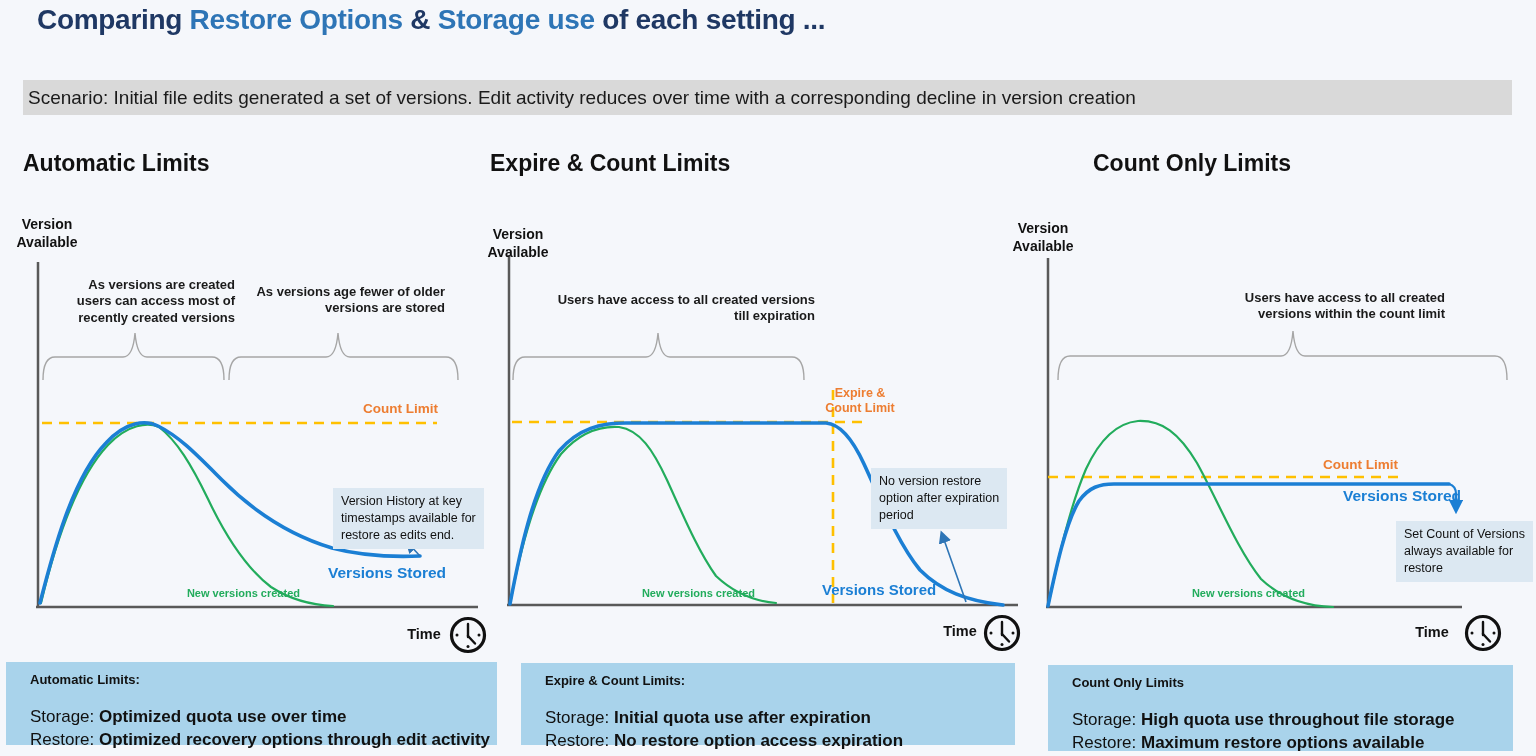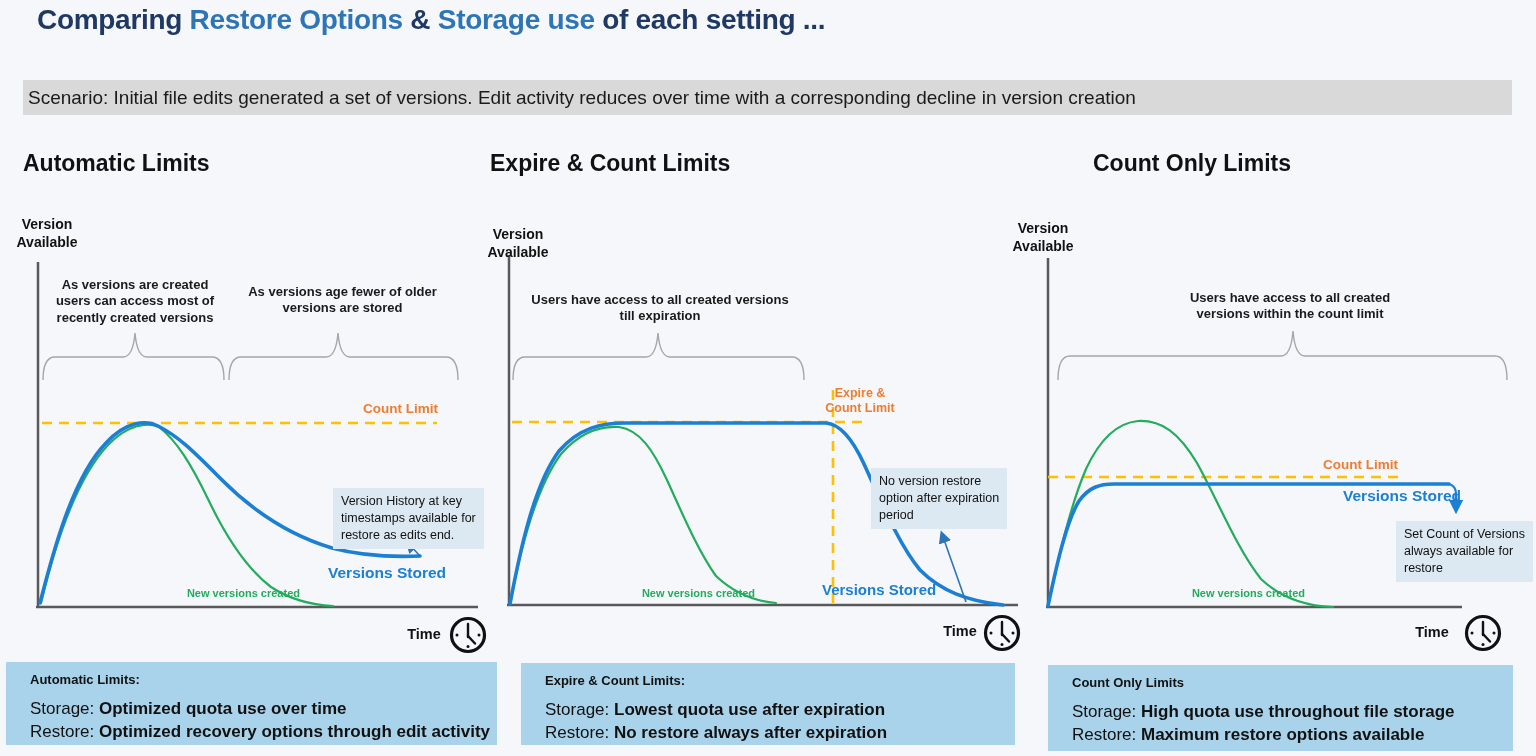--- a/index.html
+++ b/index.html
@@ -19,29 +19,29 @@
   .bold{font-weight:700}
 
   .main-title{left:37px;top:4px;font-size:28px;font-weight:700;letter-spacing:-0.3px;white-space:nowrap}
   .tn{color:var(--title_navy,#1F3864)} .tb{color:var(--title_blue,#2E75B6)}
 
   .scenario{left:23px;top:80px;width:1489px;height:35px;background:var(--scenario_bg,#D9D9D9);
     font-size:19px;color:#1a1a1a;line-height:35px;padding-left:5px;white-space:nowrap}
 
   .chart-title{top:150px;width:400px;font-size:23px;font-weight:700;color:#111;text-align:left}
   .yaxis-label{width:86px;font-size:14px;font-weight:700;color:#111;text-align:center;line-height:1.25}
-  .brace-note{font-size:13px;font-weight:700;color:#1a1a1a;text-align:center;line-height:1.25}
+  .brace-note{font-size:13px;font-weight:700;color:#1a1a1a;text-align:right;line-height:1.25}
   .limit-label{font-size:13.5px;font-weight:700;color:var(--limit_text,#ED7D31)}
   .stored-label{font-size:15.5px;font-weight:700;color:var(--stored_line,#1B7FD4);white-space:nowrap}
   .created-label{font-size:11px;font-weight:700;color:var(--created_line,#22AC5C);text-align:right;white-space:nowrap}
   .callout{font-size:12.5px;font-weight:400;color:#111;line-height:1.35;background:var(--callout_bg,#DCE8F2);padding:5px 8px}
   .time-label{font-size:14.5px;font-weight:700;color:#111;width:48px;text-align:center}
 
   .summary{background:var(--summary_bg,#A9D3EB);padding:10px 0 0 24px;color:#111}
-  .summary-heading{font-size:13px;font-weight:700;margin-bottom:10px}
+  .summary-heading{font-size:13px;font-weight:700;margin-bottom:18px}
   .srow{font-size:17px;line-height:23px;white-space:nowrap}
 
   svg.overlay{position:absolute;left:0;top:0}
   .axis{stroke:#595959;stroke-width:2.5;fill:none}
   .brace{stroke:#A6A6A6;stroke-width:1.4;fill:none}
   .dash{stroke:var(--limit_line,#FFC000);stroke-width:2.6;fill:none;stroke-dasharray:10 7}
   .line-stored{stroke:var(--stored_line,#1B7FD4);stroke-width:3.6;fill:none;stroke-linecap:round}
   .line-created{stroke:var(--created_line,#22AC5C);stroke-width:2.2;fill:none;stroke-linecap:round}
   .note-arrow{stroke:#2E75B6;stroke-width:1.6;fill:none}
   .stored-arrow{stroke:var(--stored_line,#1B7FD4);stroke-width:2.2;fill:none}
@@ -159,22 +159,22 @@
   <div class="abs time-label" style="left:1408px;top:624px">Time</div>
 
   <div class="abs summary" style="left:6px;top:662px;width:491px;height:83px">
     <div class="summary-heading">Automatic Limits:</div>
     <div class="srow"><span>Storage: </span><span class="bold">Optimized quota use over time</span></div>
     <div class="srow"><span>Restore: </span><span class="bold">Optimized recovery options through edit activity</span></div>
   </div>
 
   <div class="abs summary" style="left:521px;top:663px;width:494px;height:82px">
     <div class="summary-heading">Expire &amp; Count Limits:</div>
-    <div class="srow"><span>Storage: </span><span class="bold">Lowest quota use after expiration</span></div>
-    <div class="srow"><span>Restore: </span><span class="bold">No restore always after expiration</span></div>
+    <div class="srow"><span>Storage: </span><span class="bold">Initial quota use after expiration</span></div>
+    <div class="srow"><span>Restore: </span><span class="bold">No restore option access expiration</span></div>
   </div>
 
   <div class="abs summary" style="left:1048px;top:665px;width:465px;height:86px">
     <div class="summary-heading">Count Only Limits</div>
     <div class="srow"><span>Storage: </span><span class="bold">High quota use throughout file storage</span></div>
     <div class="srow"><span>Restore: </span><span class="bold">Maximum restore options available</span></div>
   </div>
 
 </div>
 

